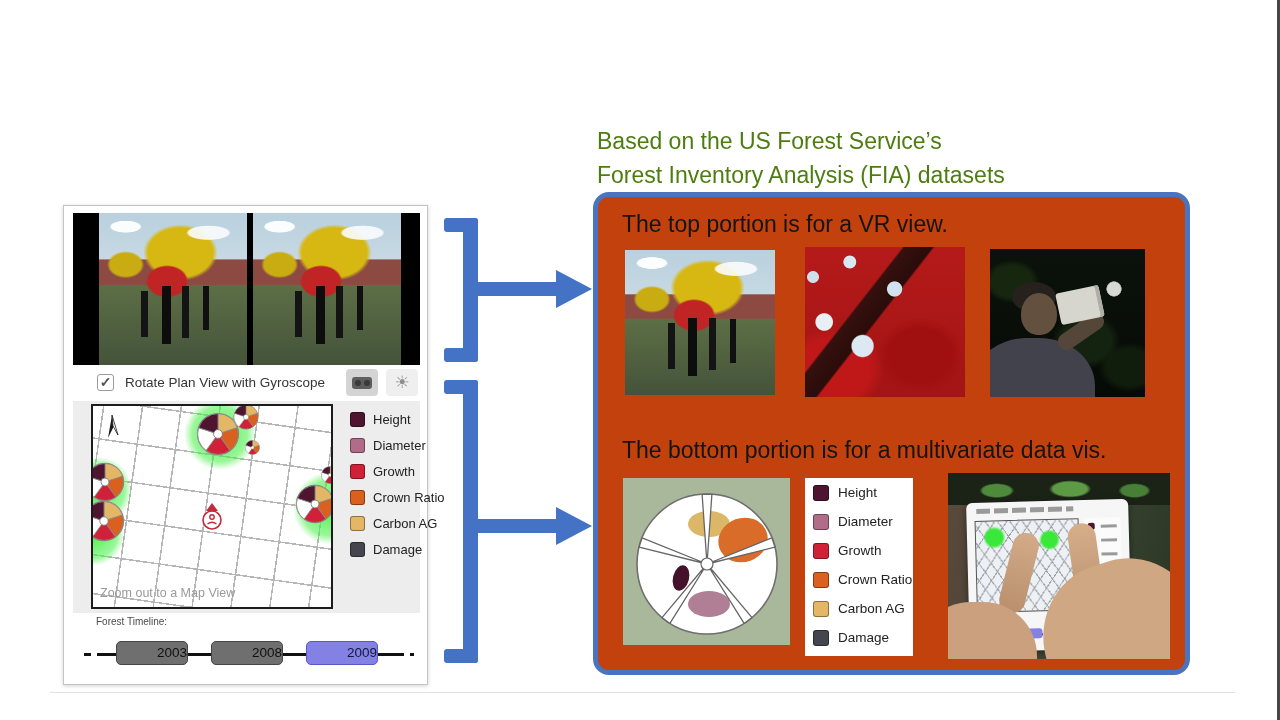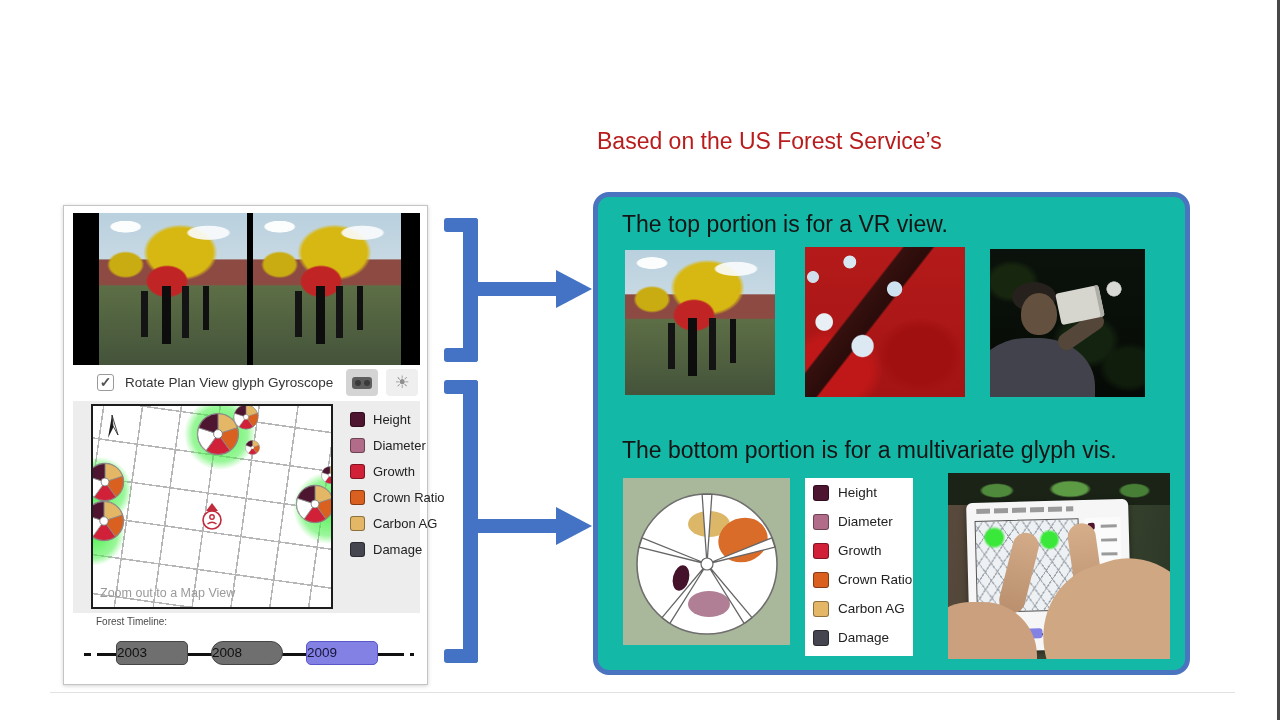--- a/index.html
+++ b/index.html
@@ -2,21 +2,21 @@
 <html><head>
 <meta charset="utf-8">
 <style>
   * { margin:0; padding:0; box-sizing:border-box; }
   html,body { width:1280px; height:720px; background:#fff; font-family:"Liberation Sans", sans-serif; }
   .stage { position:relative; width:1280px; height:720px; background:#ffffff; overflow:hidden; }
   .abs { position:absolute; }
 
   
   .slide-title { left:30px; top:50px; font-size:33px; color:#254E8F; letter-spacing:.2px; }
-  .subtitle { left:597px; top:124px; font-size:23px; line-height:34px; color:#b91c1c; }
+  .subtitle { left:597px; top:124px; font-size:23px; line-height:34px; color:#4d7c0f; }
 
   
   .app { left:63px; top:205px; width:365px; height:480px; background:#fff;
          border:1px solid #c4c4c4; box-shadow:0 1px 4px rgba(0,0,0,.18); }
 
   .stereo { left:9px; top:7px; width:347px; height:152px; background:#000; overflow:hidden; }
   .eye { position:absolute; top:0; width:148px; height:152px; }
 
   .forest-scene { background-repeat:no-repeat; background:
       radial-gradient(ellipse 26px 10px at 18% 9%, rgba(255,255,255,.95) 55%, rgba(255,255,255,0) 62%),
@@ -58,33 +58,33 @@
   .legend-l { position:absolute; }
   .legend-item { position:absolute; left:0; height:20px; }
   .chip { position:absolute; left:0; top:1px; width:15px; height:15px; border-radius:3px;
           border:1.5px solid rgba(0,0,0,.38); }
   .legend-text { position:absolute; left:23px; top:1px; font-size:13px; color:#222; white-space:nowrap; }
 
   .tl-label { left:32px; top:410px; font-size:10px; color:#4a4a4a; }
   .tl-line { left:36px; top:447px; width:300px; height:2.5px; background:#111; }
   .tl-dash { top:447px; height:3px; background:repeating-linear-gradient(90deg,#111 0 7px, rgba(0,0,0,0) 7px 13px); }
   .year-btn { position:absolute; top:435px; width:72px; height:24px; border-radius:5px; background:#6f6f6f;
-              border:1.5px solid #454545; font-size:13.5px; color:#101010; text-align:left; line-height:21px; }
+              border:1.5px solid #454545; font-size:13.5px; color:#101010; text-align:right; line-height:21px; }
   .year-sel { background:#8381E3; border-color:#5a58c8; color:#15153a; }
 
   
   .blue { background:#4472C4; }
   .bracket-bar { width:15px; border-radius:3px; }
   .bracket-arm { width:34px; height:14px; border-radius:3px; }
   .arrow-shaft { height:14px; }
   .arrow-head { width:0; height:0; border-top:19px solid rgba(0,0,0,0); border-bottom:19px solid rgba(0,0,0,0);
                 border-left:36px solid #4472C4; }
 
   
-  .callout { left:593px; top:192px; width:597px; height:483px; background:#14b8a6;
+  .callout { left:593px; top:192px; width:597px; height:483px; background:#c2410c;
              border:5px solid #4a73c0; border-radius:16px;text-decoration:underline; }
   .caption { position:absolute; font-size:23px; color:#141414; }
   .photo { position:absolute; overflow:hidden; }
 
   .red-foliage { background:
       radial-gradient(circle 15px at 12% 50%, #e8f0f5 55%, rgba(232,240,245,0) 62%),
       radial-gradient(circle 19px at 36% 66%, #dde9f2 55%, rgba(221,233,242,0) 62%),
       radial-gradient(circle 13px at 56% 28%, #cfe2ef 55%, rgba(207,226,239,0) 62%),
       radial-gradient(circle 11px at 28% 10%, #d8e8f2 55%, rgba(216,232,242,0) 62%),
       radial-gradient(circle 10px at 5% 20%, #cfe0ec 55%, rgba(207,224,236,0) 64%),
@@ -155,34 +155,35 @@
       <circle cx="20" cy="20" r="4" fill="#ffffff" stroke="#777" stroke-width="0.8"></circle>
     </symbol>
   </defs>
 </svg>
 
 <div class="stage">
 
 
   <div class="abs subtitle">
     <div>Based on the US Forest Service’s</div>
+    <div>Forest Inventory Analysis (FIA) datasets</div>
   </div>
 
   <div class="abs app">
 
     <div class="abs stereo">
       <div class="eye forest-scene" style="left:26px;"></div>
       <div class="eye forest-scene" style="left:180px;"></div>
     </div>
 
     <div class="abs gyro-row">
       <div class="checkbox">
         <span>✓</span>
       </div>
-      <div class="gyro-label">Rotate Plan View glyph Gyroscope</div>
+      <div class="gyro-label">Rotate Plan View with Gyroscope</div>
       <div class="mini-btn btn-vr">
         <div class="goggles"></div>
       </div>
       <div class="mini-btn btn-sun">
         <span>☀</span>
       </div>
     </div>
 
     <div class="abs plan-section">
       <div class="plan-view">
@@ -256,21 +257,21 @@
             <div class="legend-text">Damage</div>
           </div>
       </div>
     </div>
 
     <div class="abs tl-label">Forest Timeline:</div>
     <div class="abs tl-dash" style="left:20px; width:22px;"></div>
     <div class="abs tl-line"></div>
     <div class="abs tl-dash" style="left:320px; width:30px;"></div>
     <div class="abs year-btn" style="left:52px;">2003</div>
-    <div class="abs year-btn" style="left:147px;border-radius:12px;">2008</div>
+    <div class="abs year-btn" style="left:147px;">2008</div>
     <div class="abs year-btn year-sel" style="left:242px;">2009</div>
   </div>
 
   <div class="abs blue bracket-arm" style="left:444px; top:218px;"></div>
   <div class="abs blue bracket-bar" style="left:463px; top:218px; height:144px;"></div>
   <div class="abs blue bracket-arm" style="left:444px; top:348px;"></div>
   <div class="abs blue arrow-shaft" style="left:474px; top:282px; width:84px;"></div>
   <div class="abs arrow-head" style="left:556px; top:270px;"></div>
 
   <div class="abs blue bracket-arm" style="left:444px; top:380px;"></div>
@@ -286,21 +287,21 @@
     <div class="photo forest-scene" style="left:27px; top:53px; width:150px; height:145px;"></div>
     <div class="photo red-foliage" style="left:207px; top:50px; width:160px; height:150px;"></div>
     <div class="photo night-photo" style="left:392px; top:52px; width:155px; height:148px;">
       <div class="np-body"></div>
       <div class="np-hair"></div>
       <div class="np-head"></div>
       <div class="np-arm"></div>
       <div class="np-viewer"></div>
     </div>
 
-    <div class="caption" style="left:24px; top:240px;">The bottom portion is for a multivariate glyph vis.</div>
+    <div class="caption" style="left:24px; top:240px;">The bottom portion is for a multivariate data vis.</div>
 
     <div class="photo glyph-img" style="left:25px; top:281px; width:167px; height:167px;">
       <svg width="167" height="167" viewBox="0 0 167 167">
         <defs>
             <clipPath id="gclip">
               <circle cx="84" cy="86" r="68"></circle>
             </clipPath>
           </defs>
         <circle cx="84" cy="86" r="70" fill="#ffffff" stroke="#6f6f6f" stroke-width="1.6"></circle>
         <g clip-path="url(#gclip)">

